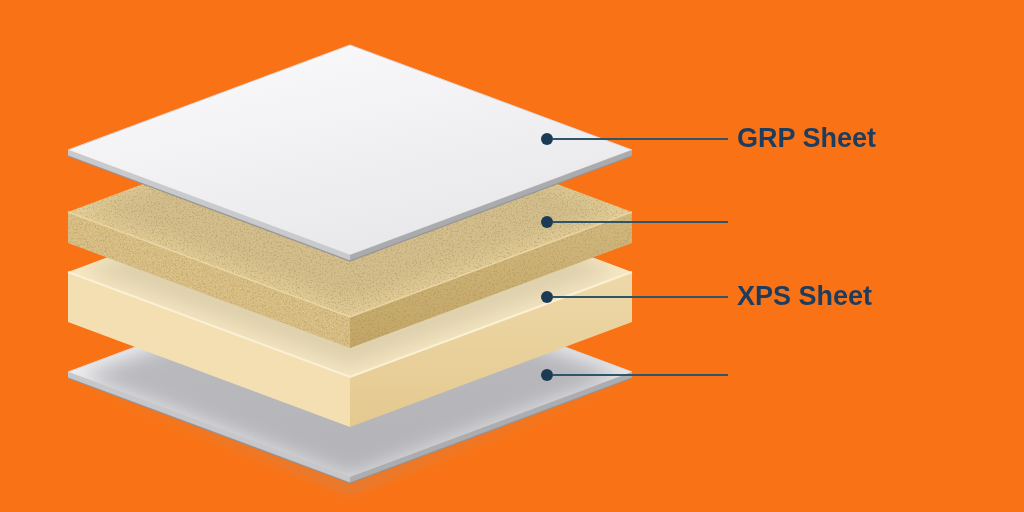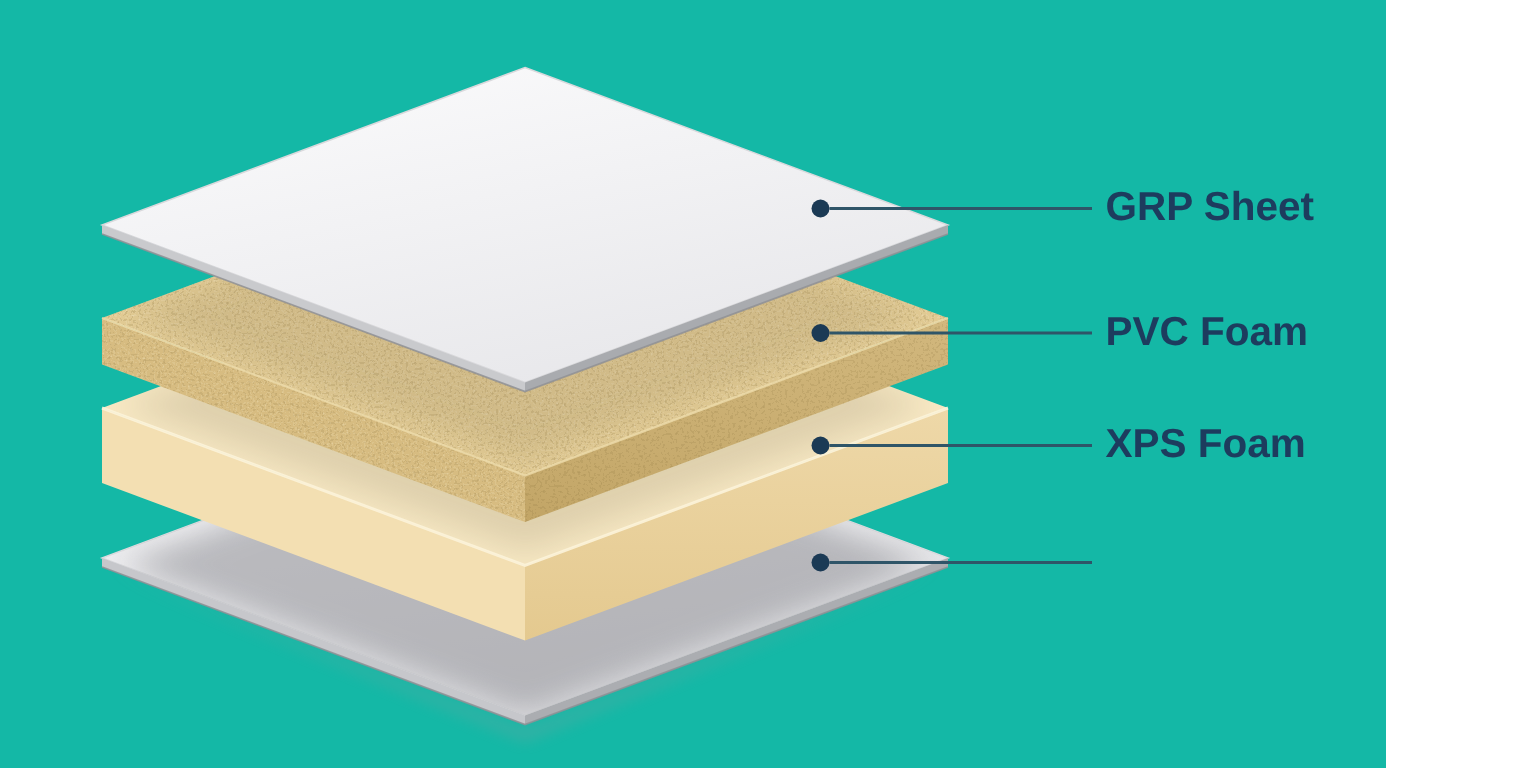--- a/index.html
+++ b/index.html
@@ -1,19 +1,19 @@
 <!DOCTYPE html>
 <html><head>
 <meta charset="utf-8">
 <style>
   html,body{margin:0;padding:0;background:#ffffff;}
   .stage{
     position:relative;
-    width:924px;height:512px;
-    background:#14b8a6;
+    width:1024px;height:512px;
+    background:#f97316;
     overflow:hidden;
     font-family:"Liberation Sans", sans-serif;
   }
   .diagram-svg{position:absolute;left:0;top:0;}
   .layer-label{
     position:absolute;
     left:737px;
     transform:translateY(-52%);
     font-size:27px;
     font-weight:700;
@@ -132,16 +132,15 @@
 
       <line x1="553" y1="297" x2="728" y2="297" stroke-width="2" stroke="#2f5568"></line>
       <circle cx="547" cy="297" r="6" fill="#1b3a55"></circle>
 
       <line x1="553" y1="375" x2="728" y2="375" stroke-width="2" stroke="#2f5568"></line>
       <circle cx="547" cy="375" r="6" fill="#1b3a55"></circle>
     </g>
   </svg>
 
   <div class="layer-label" style="top:139px">GRP Sheet</div>
-  <div class="layer-label" style="top:222px">PVC Foam</div>
-  <div class="layer-label" style="top:297px">XPS Foam</div>
+  <div class="layer-label" style="top:297px">XPS Sheet</div>
 
 </div>
 
 </body></html>

